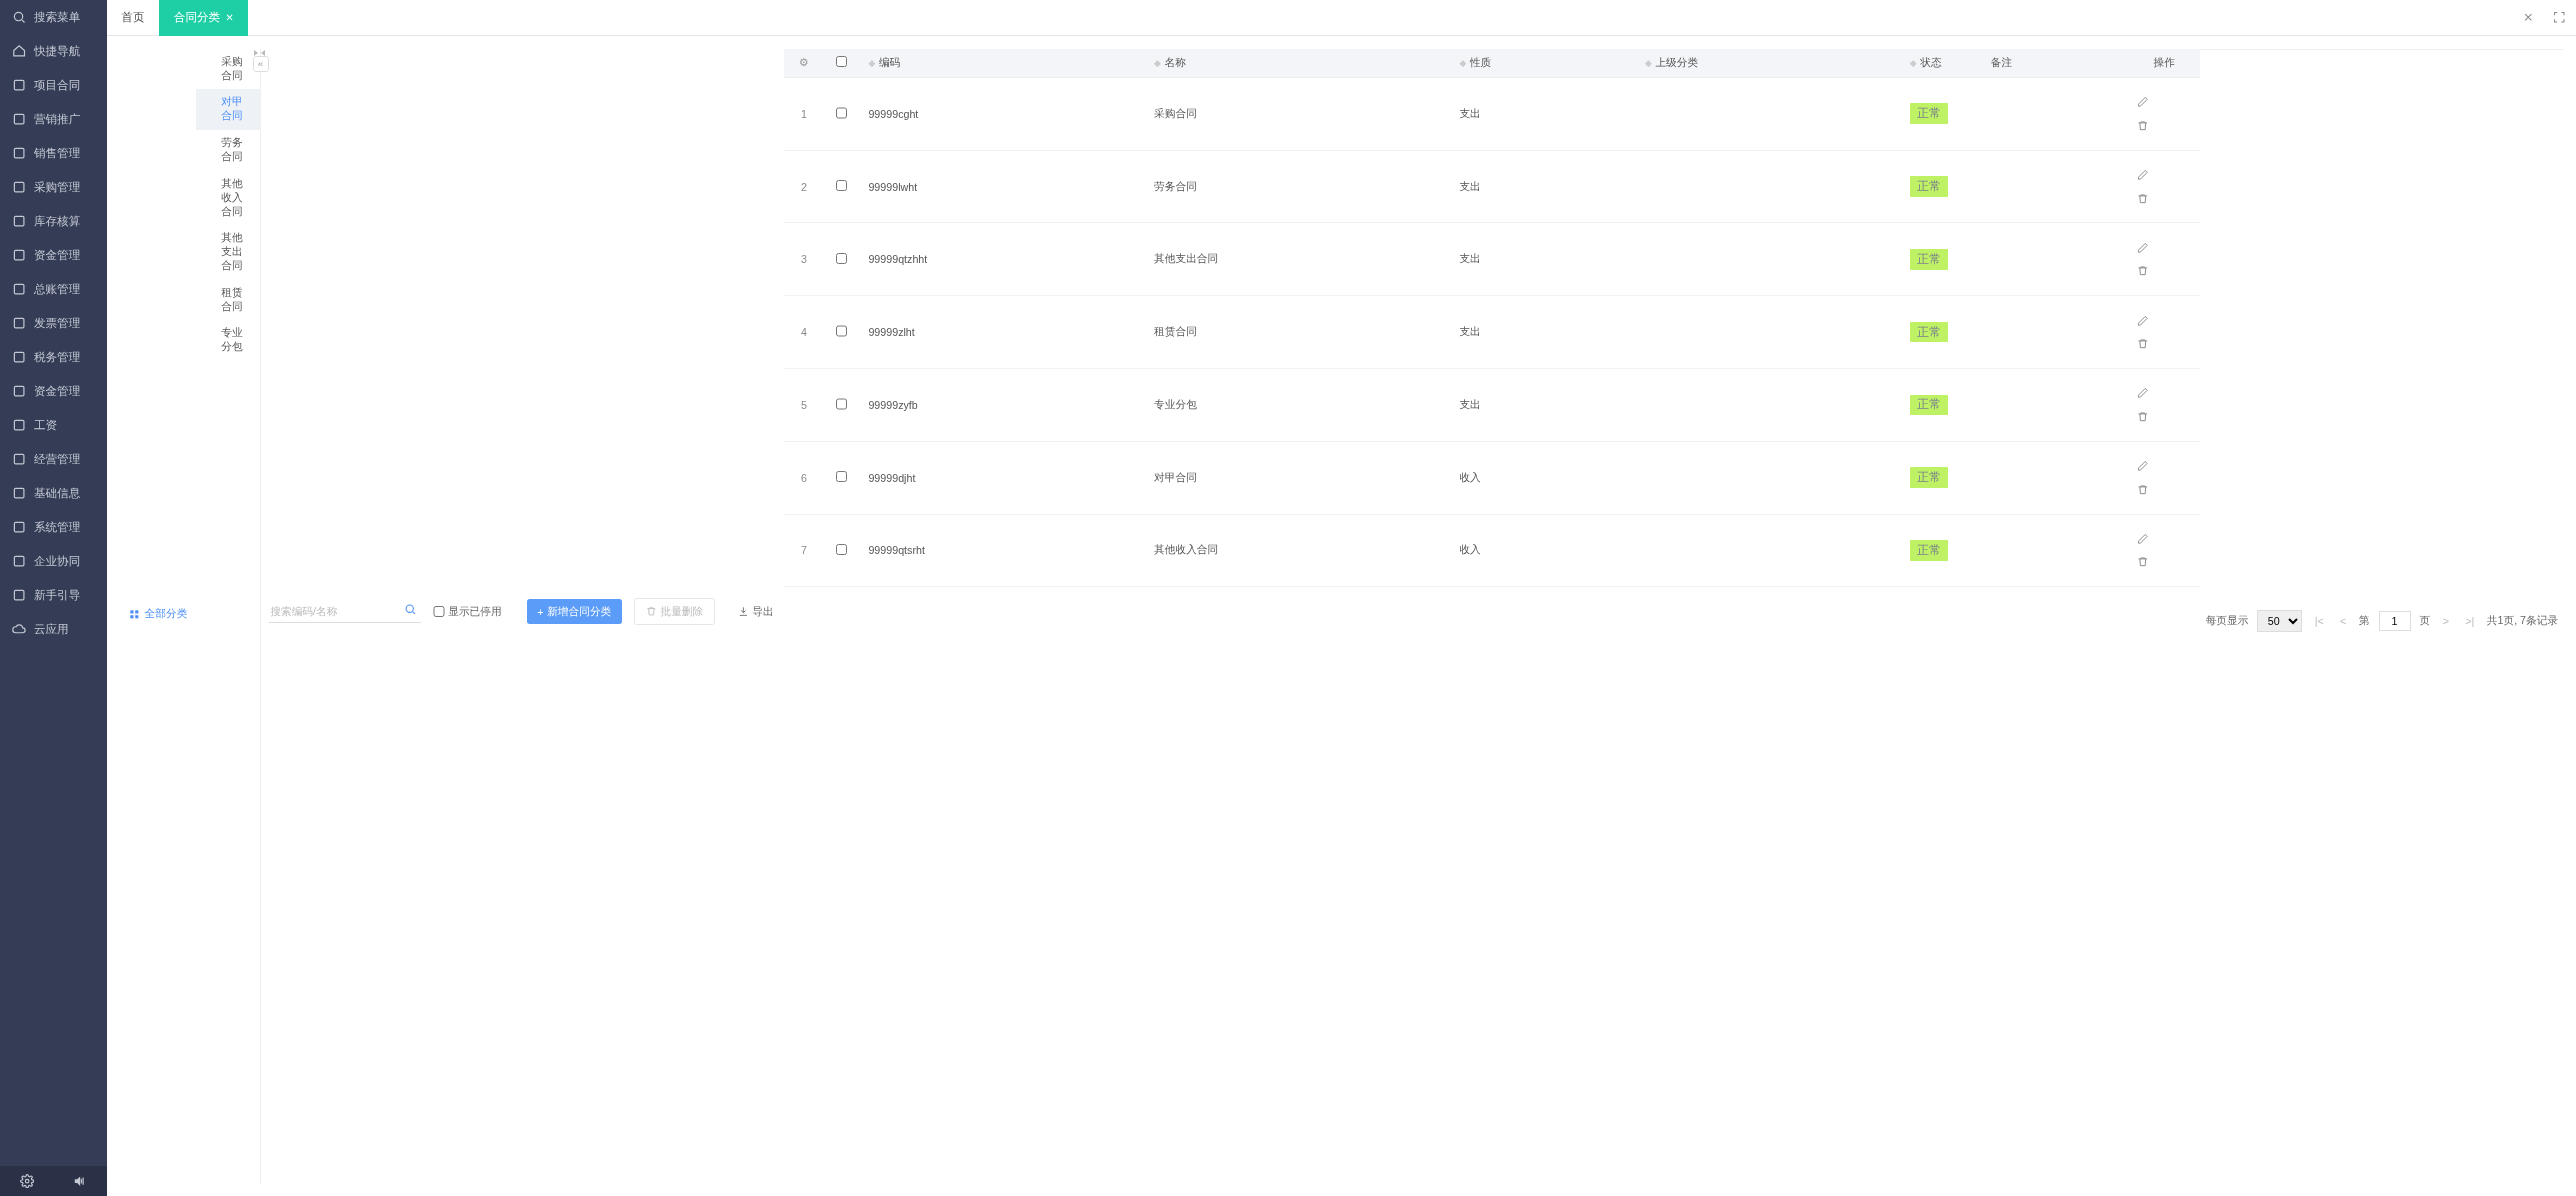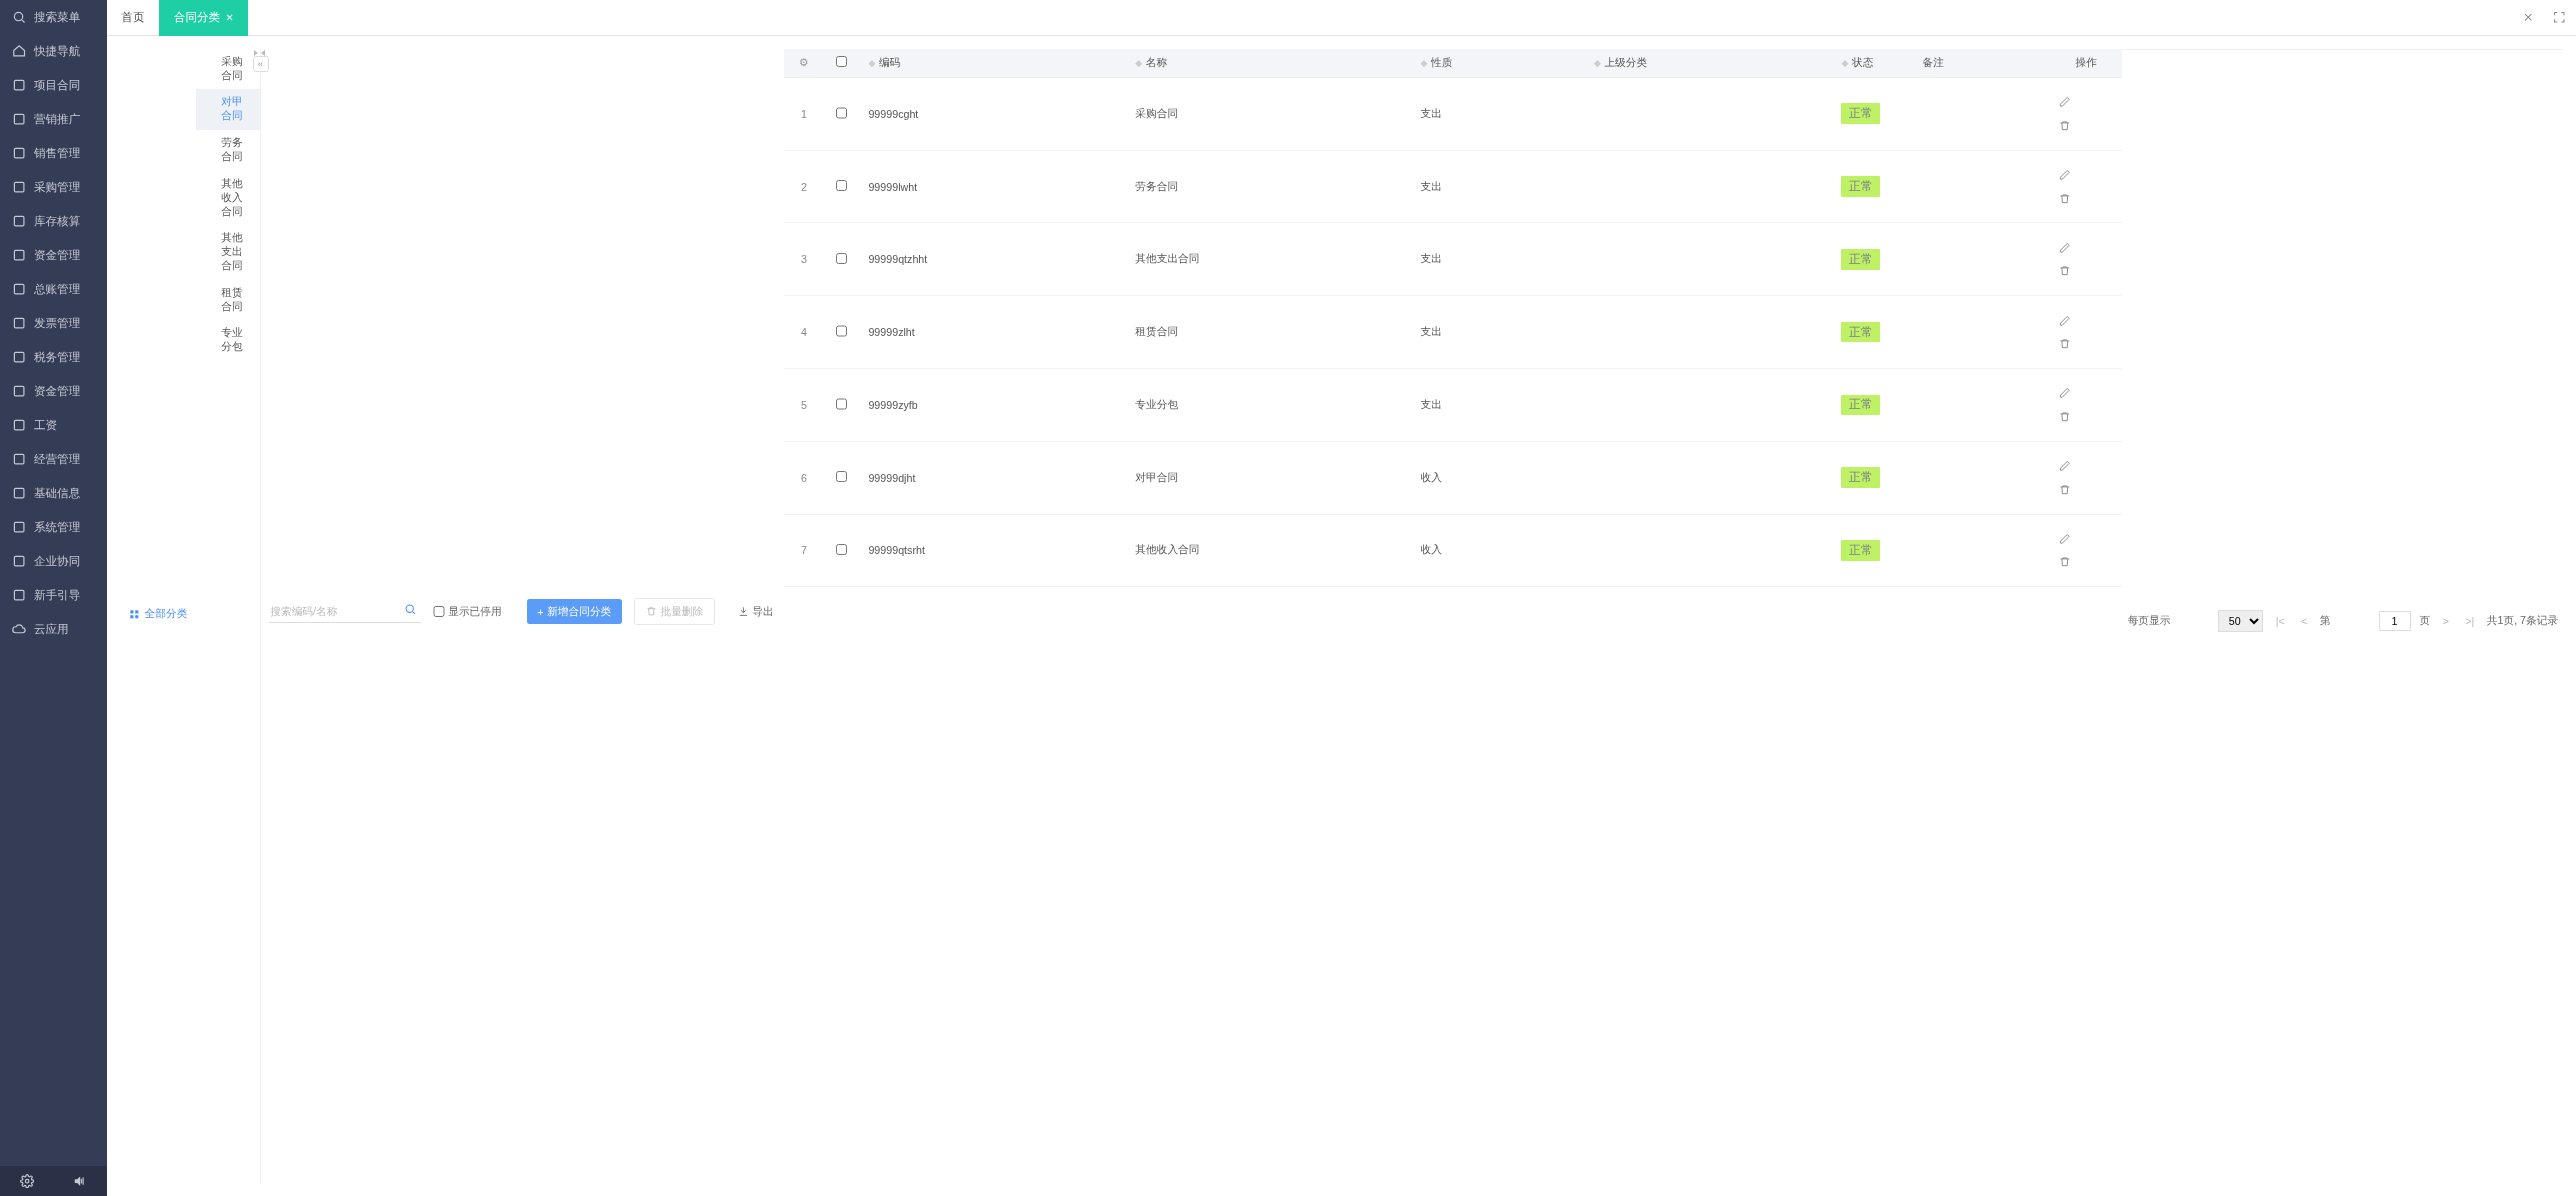--- a/index.html
+++ b/index.html
@@ -63,21 +63,21 @@
 .col-chk { width: 36px; text-align: center; }
 .col-ops { width: 72px; text-align: center; }
 .sort-icon { color: #ccc; margin-right: 3.6px; font-size: 9px; }
 .gear { color: #999; }
 .status-tag { background: #bef264; color: #7a7f8d; padding: 1.8px 7.2px; border-radius: 1px; font-size: 12px; display: inline-block; }
 .row-action { color: #888; margin: 0 3.6px; cursor: pointer; }
 input[type=checkbox] { width: 11.6px; height: 11.6px; }
 
 
 .pager { display: flex; align-items: center; justify-content: flex-end; gap: 9px; padding: 9px 5.4px 0 5.4px; font-size: 10.7px; color: #666; border-top: 0.9px solid #f0f0f0; }
-.pager select, .pager input { border: 0.9px solid #ddd; padding: 2.7px 5.4px; font-size: 10.7px; margin-left: 39px; }
+.pager select, .pager input { border: 0.9px solid #ddd; padding: 2.7px 5.4px; font-size: 10.7px; }
 .pager input { width: 32px; text-align: center; }
 .pg-btn { color: #bbb; cursor: pointer; padding: 0 3.6px; }
 
 svg { display: block; }
 </style>
 </head>
 <body>
 
 <div class="app">
 

